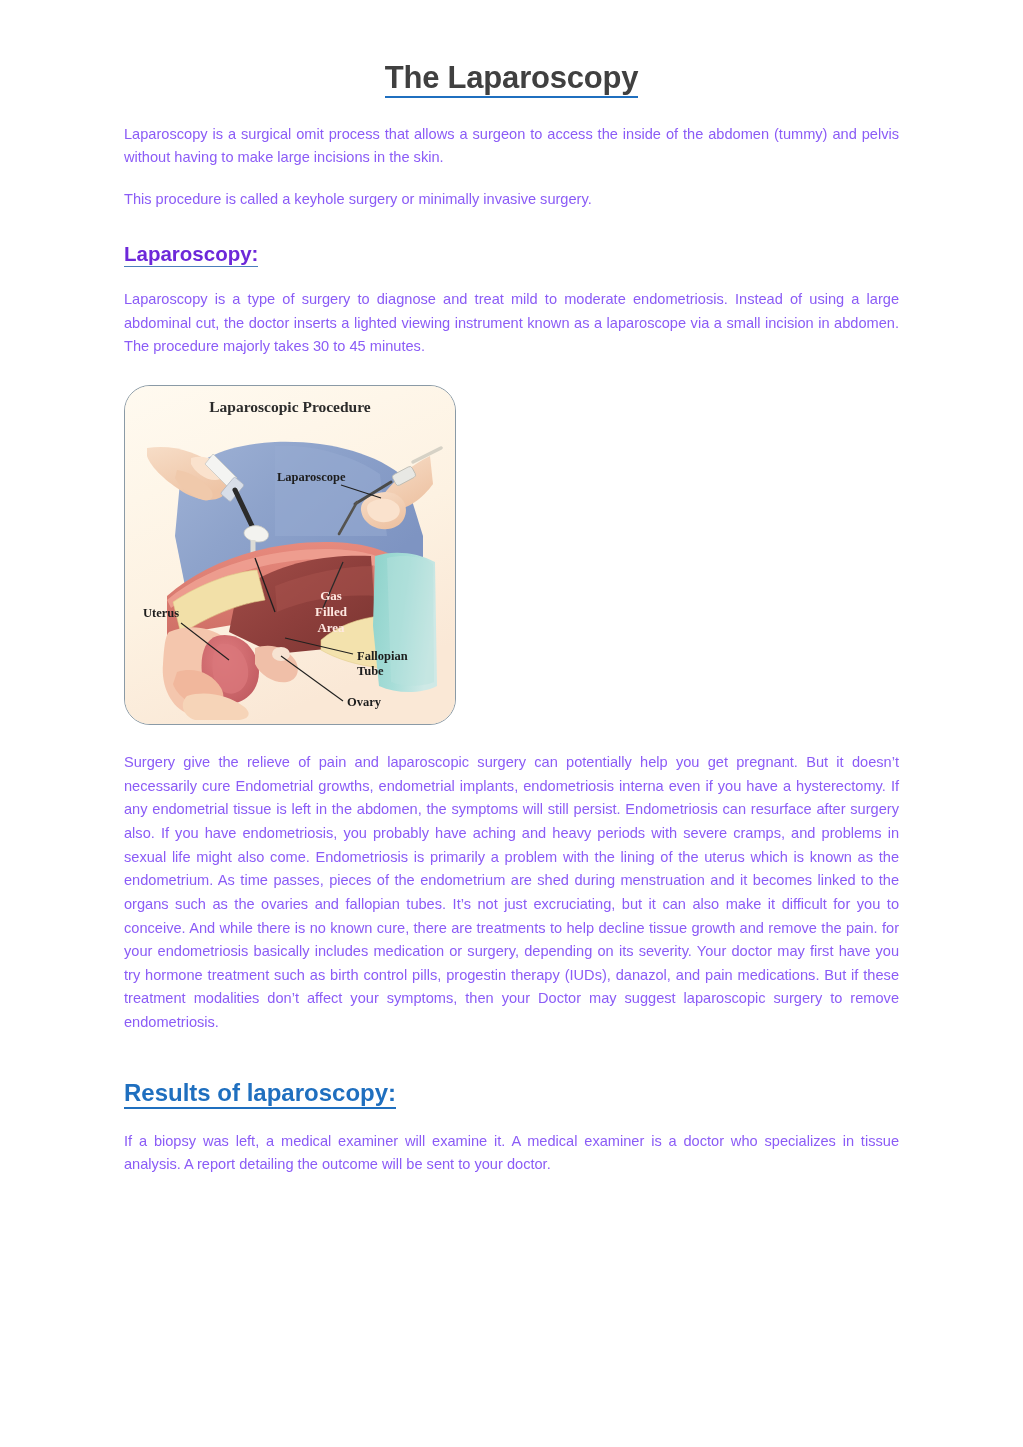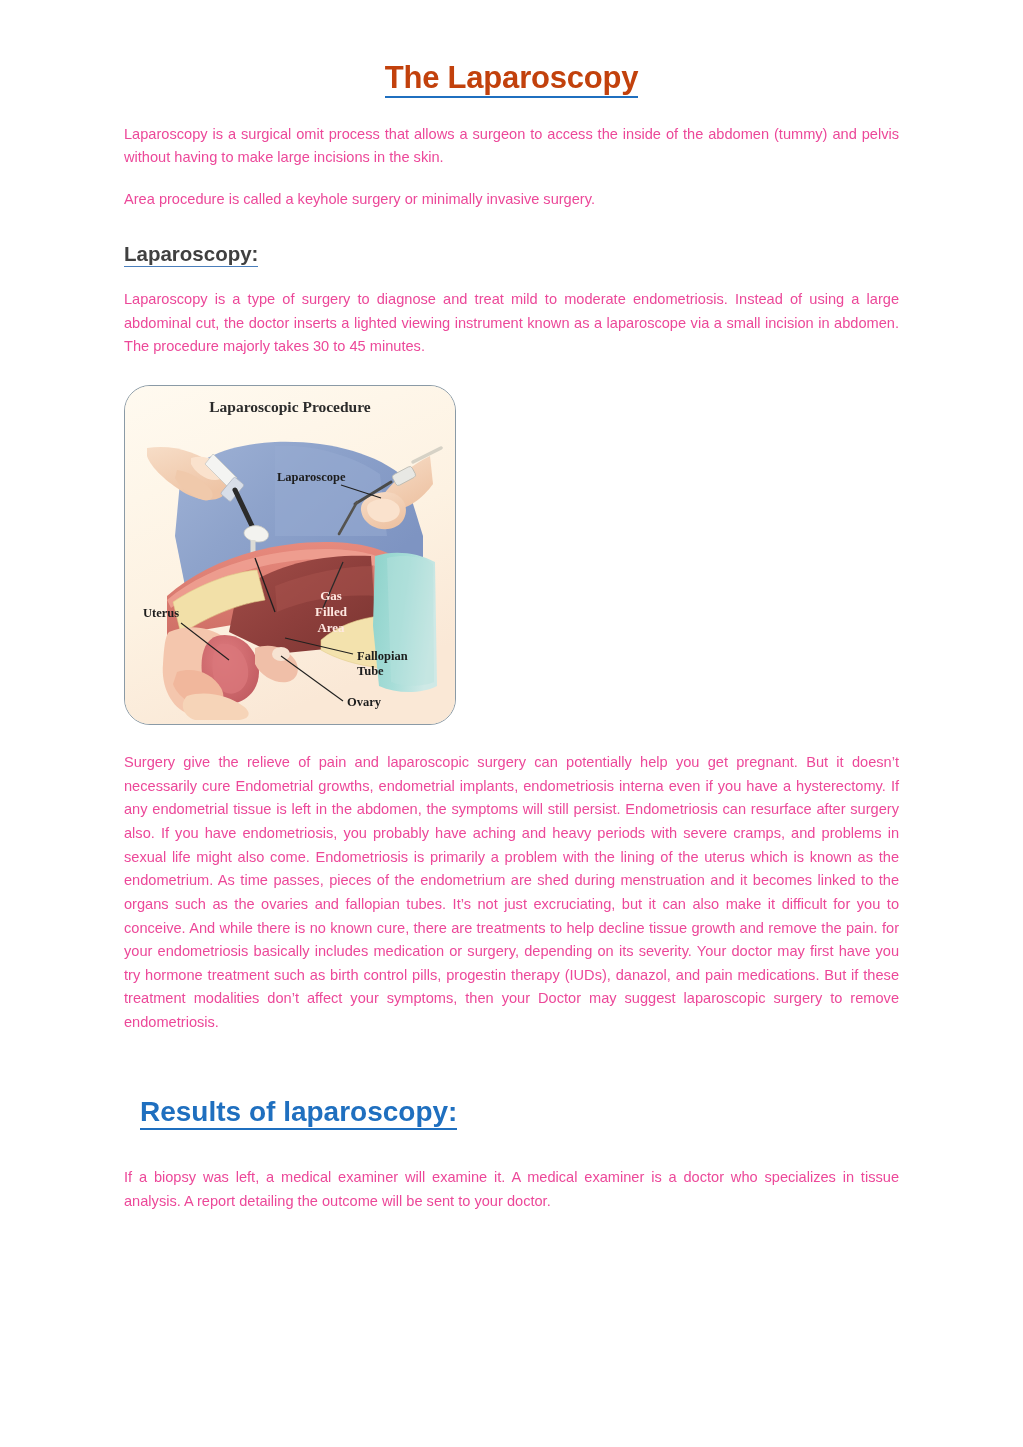--- a/index.html
+++ b/index.html
@@ -28,59 +28,59 @@
 
   
   .doc-title {
     margin: 0;
     padding-top: 60px;
     text-align: center;
     font-size: 31px;
     font-weight: bold;
     letter-spacing: -0.2px;
     line-height: 1.18;
-    color: #c2410c;
+    color: #404040;
   }
   .doc-title .u {
     border-bottom: 2px solid #1F6FBF;
     padding-bottom: 1px;
   }
 
   .h2-sub {
     margin: 0;
     font-size: 20.5px;
     font-weight: bold;
     line-height: 1.2;
-    color: #404040;
+    color: #6d28d9;
   }
   .h2-sub .u {
     border-bottom: 1.6px solid #4A7EBB;
     padding-bottom: 1px;
   }
 
   .h2-strong {
-    margin: 16px;
-    font-size: 28px;
+    margin: 0;
+    font-size: 24px;
     font-weight: bold;
     line-height: 1.2;
     color: #1F6FBF;
   }
   .h2-strong .u {
     border-bottom: 2px solid #1F6FBF;
     padding-bottom: 1px;
   }
 
   
   p.body {
     margin: 0;
     font-size: 14.6px;
     line-height: 1.62;
     text-align: justify;
     text-justify: inter-word;
-    color: #ec4899;
+    color: #8b5cf6;
   }
 
   
   .sp-title-p   { height: 26px; }
   .sp-p-p       { height: 18px; }
   .sp-p-h       { height: 30px; }
   .sp-h-p       { height: 22px; }
   .sp-p-img     { height: 26px; }
   .sp-img-p     { height: 26px; }
   .sp-big-gap   { height: 44px; }
@@ -131,21 +131,21 @@
 <div class="page">
 
   <h1 class="doc-title"><span class="u">The Laparoscopy</span></h1>
 
   <div class="sp-title-p"></div>
 
   <p class="body">Laparoscopy is a surgical omit process that allows a surgeon to access the inside of the abdomen (tummy) and pelvis without having to make large incisions in the skin.</p>
 
   <div class="sp-p-p"></div>
 
-  <p class="body">Area procedure is called a keyhole surgery or minimally invasive surgery.</p>
+  <p class="body">This procedure is called a keyhole surgery or minimally invasive surgery.</p>
 
   <div class="sp-p-h"></div>
 
   <h2 class="h2-sub"><span class="u">Laparoscopy:</span></h2>
 
   <div class="sp-h-p"></div>
 
   <p class="body">Laparoscopy is a type of surgery to diagnose and treat mild to moderate endometriosis. Instead of using a large abdominal cut, the doctor inserts a lighted viewing instrument known as a laparoscope via a small incision in abdomen. The procedure majorly takes 30 to 45 minutes.</p>
 
   <div class="sp-p-img"></div>

